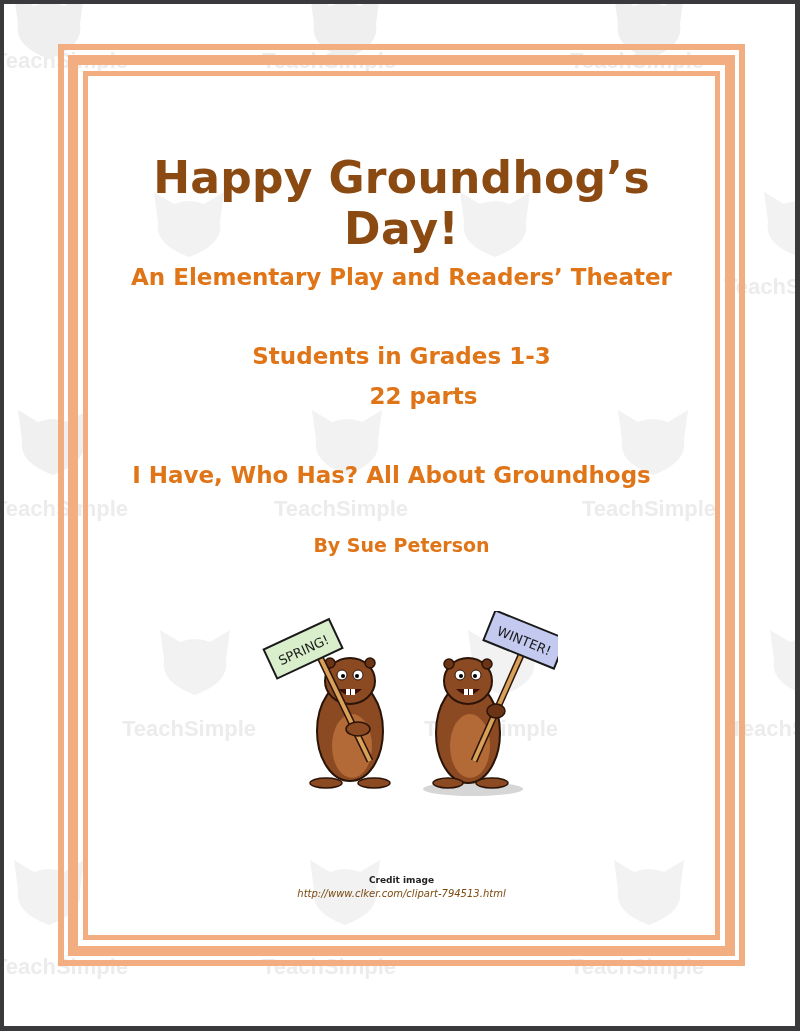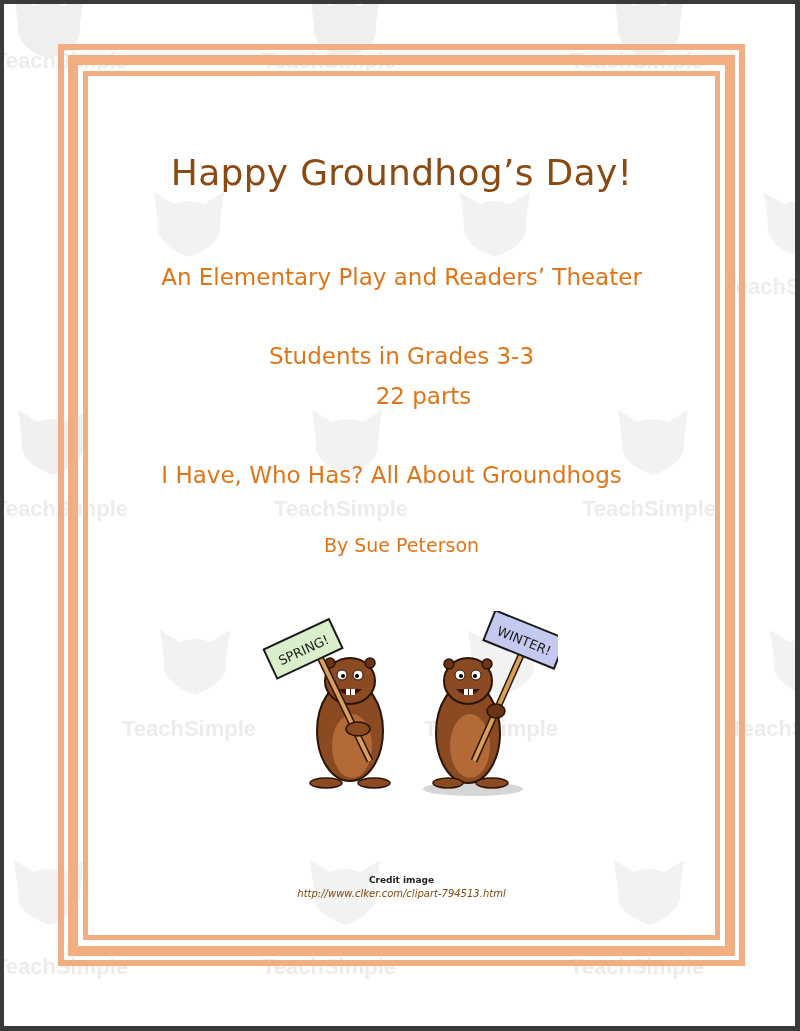--- a/index.html
+++ b/index.html
@@ -15,26 +15,26 @@
   .wm { position: absolute; color: #ececec; font-weight: bold; font-size: 22px;
         font-family: "Liberation Sans", sans-serif; letter-spacing: 0px; white-space: nowrap; }
   .owl { position: absolute; width: 90px; height: 80px; }
   .frame { position: absolute; border: 6px solid #f2ad80; box-sizing: border-box; }
   .f1 { left: 54px; top: 40px; width: 687px; height: 922px; border-width: 6px; }
   .f2 { left: 64px; top: 51px; width: 667px; height: 901px; border-width: 10px; }
   .f3 { left: 79px; top: 67px; width: 637px; height: 869px; border-width: 5px; }
   .content { position: absolute; left: 84px; top: 72px; width: 627px; height: 859px; }
   .title {
     position: absolute; top: 76px; left: 0; width: 100%; text-align: center;
-    font-size: 36px; font-weight: normal; color: #8a4a12; font-family: "DejaVu Sans", sans-serif;
+    font-size: 44px; font-weight: bold; color: #8a4a12; font-family: "DejaVu Sans", sans-serif;
     letter-spacing: 0.3px;
   }
   .line {
     position: absolute; left: 0; width: 100%; text-align: center;
-    font-size: 23px; font-weight: normal; color: #e07518; font-family: "DejaVu Sans", sans-serif;
+    font-size: 23px; font-weight: bold; color: #e07518; font-family: "DejaVu Sans", sans-serif;
   }
   .author { font-size: 19px; }
   .credit-label { position: absolute; top: 799px; left: 0; width: 100%; text-align: center;
     font-size: 9px; color: #222; font-weight: bold; }
   .credit-url { position: absolute; top: 812px; left: 0; width: 100%; text-align: center;
     font-size: 10px; color: #7a4a10; font-style: italic; }
   .illustration { position: absolute; left: 170px; top: 535px; width: 300px; height: 190px; }
 </style>
 </head>
 <body>
@@ -104,21 +104,21 @@
   </div>
 
   <div class="frame f1"></div>
   <div class="frame f2"></div>
   <div class="frame f3"></div>
 
   <div class="content">
     <div class="title">Happy Groundhog’s Day!</div>
 
     <div class="line" style="top:188px">An Elementary Play and Readers’ Theater</div>
-    <div class="line" style="top:267px">Students in Grades 3-3</div>
+    <div class="line" style="top:267px">Students in Grades 1-3</div>
     <div class="line" style="top:307px;left:22px">22 parts</div>
     <div class="line author" style="top:458px">By Sue Peterson</div>
 
     <div class="line" style="top:386px;left:-10px">I Have, Who Has? All About Groundhogs</div>
 
     <svg class="illustration" viewBox="0 0 300 190">
 
       <ellipse cx="215" cy="178" rx="50" ry="7" fill="#d6d6d6"></ellipse>
 
       <g>

